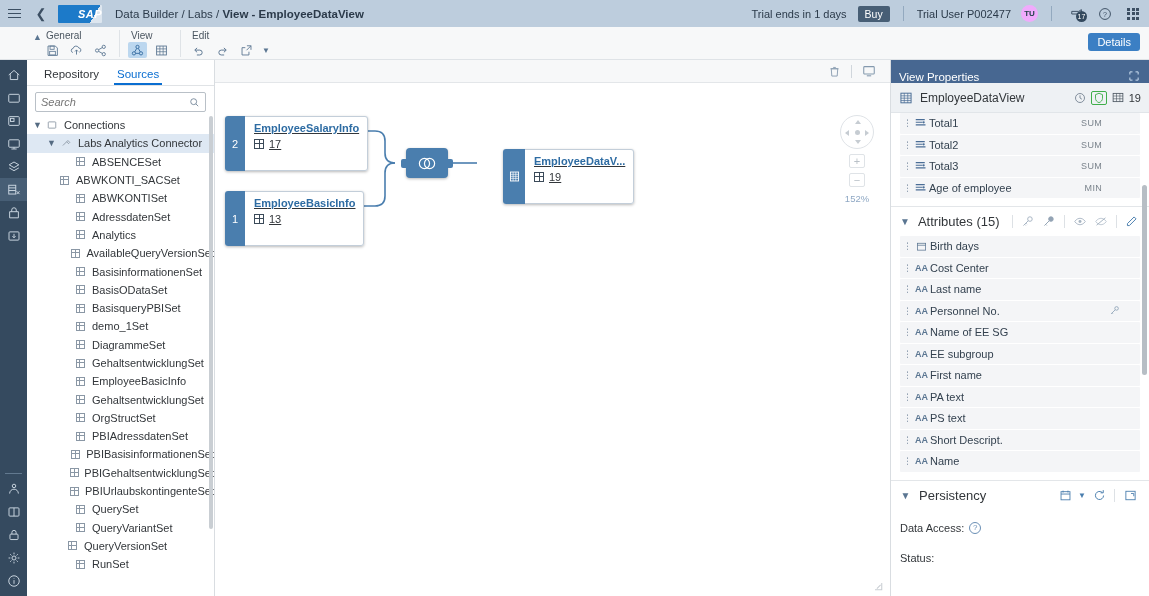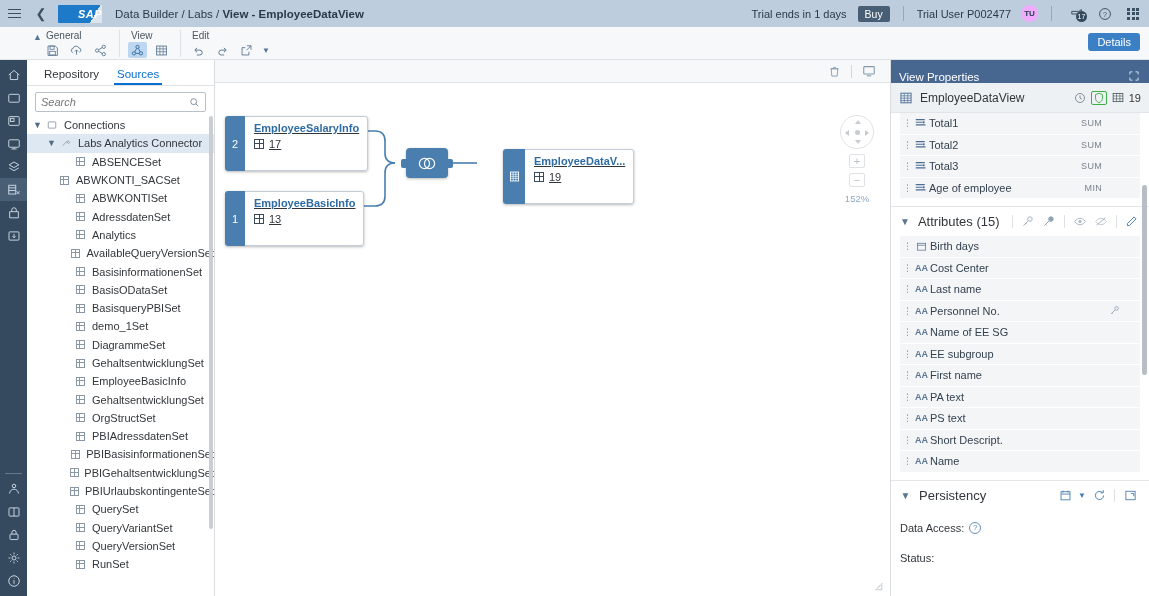--- a/index.html
+++ b/index.html
@@ -613,21 +613,21 @@
             </span>
             <span style="margin-left: 4px;">QuerySet</span>
           </div>
           <div class="tnode" style="padding-left: 32px;">
             <span class="chev"></span>
             <span class="ico">
               <span class="tblico"></span>
             </span>
             <span style="margin-left: 4px;">QueryVariantSet</span>
           </div>
-          <div class="tnode" style="padding-left: 32px;">
+          <div class="tnode" style="padding-left: 24px;">
             <span class="chev"></span>
             <span class="ico">
               <span class="tblico"></span>
             </span>
             <span style="margin-left: 4px;">QueryVersionSet</span>
           </div>
           <div class="tnode" style="padding-left: 32px;">
             <span class="chev"></span>
             <span class="ico">
               <span class="tblico"></span>

